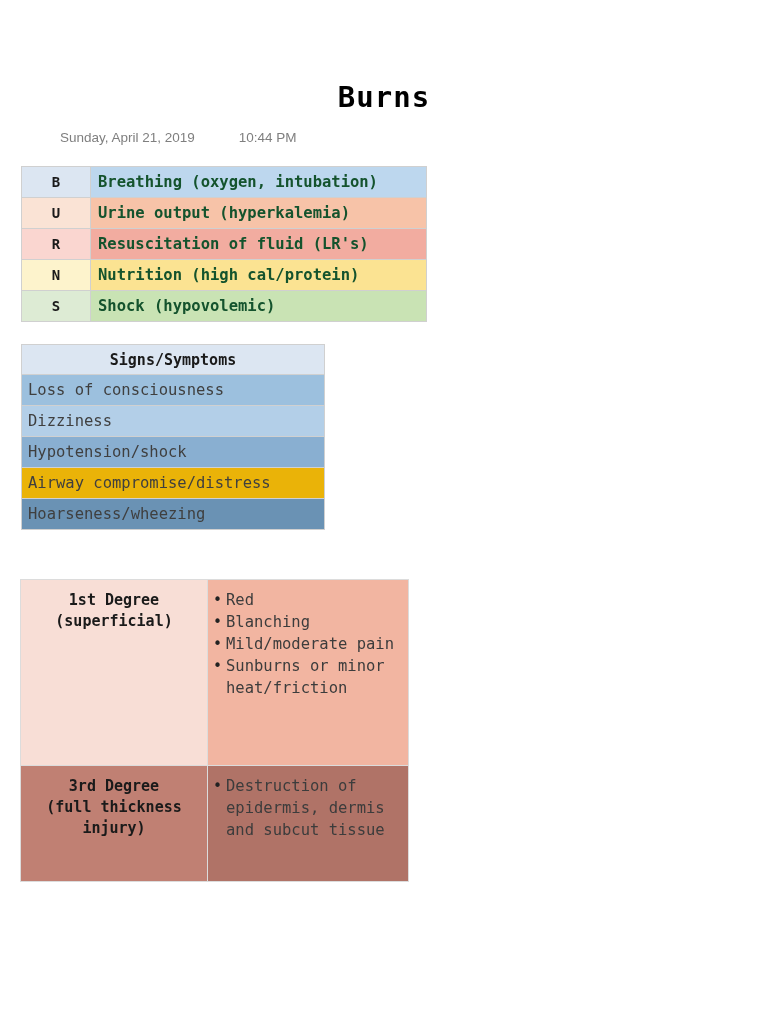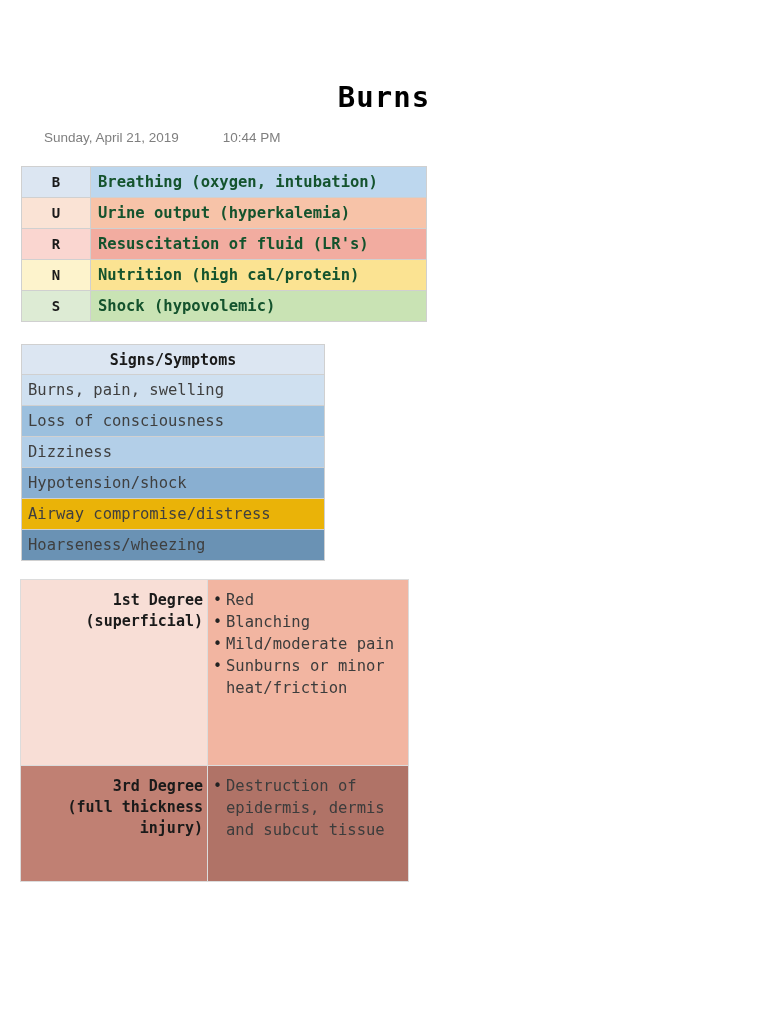--- a/index.html
+++ b/index.html
@@ -26,21 +26,21 @@
     font-family: "DejaVu Sans Mono", "Liberation Mono", monospace;
     font-weight: bold;
     font-size: 29px;
     letter-spacing: 1px;
     color: #000000;
   }
 
   
   .date-line {
     position: absolute;
-    left: 44px;
+    left: 60px;
     top: 130px;
     font-family: "Liberation Sans", "DejaVu Sans", sans-serif;
     font-size: 13.5px;
     color: #7f7f7f;
     white-space: nowrap;
   }
   .date-line .date-text { }
   .date-line .time-text { margin-left: 40px; }
 
   
@@ -108,21 +108,21 @@
   #degrees-table {
     left: 20px;
     top: 579px;
     width: 389px;
   }
   #degrees-table td {
     border: 1px solid #dcdcdc;
   }
   #degrees-table td.deg-label {
     width: 178px;
-    text-align: right;
+    text-align: center;
     font-weight: bold;
     font-size: 15px;
     line-height: 21px;
     color: #1a1a1a;
     padding: 10px 4px;
     vertical-align: top;
   }
   #degrees-table td.deg-body {
     vertical-align: top;
     padding: 9px 6px 10px 4px;
@@ -185,23 +185,20 @@
   </tbody>
 </table>
 
 <table class="tbl" id="signs-table">
   <thead>
     <tr>
       <th class="signs-header" style="background: rgb(220, 230, 242);">Signs/Symptoms</th>
     </tr>
   </thead>
   <tbody>
-    <tr>
-      <td class="signs-cell" style="background: rgb(207, 224, 240);">Burns, pain, swelling</td>
-    </tr>
     <tr>
       <td class="signs-cell" style="background: rgb(156, 192, 222);">Loss of consciousness</td>
     </tr>
     <tr>
       <td class="signs-cell" style="background: rgb(179, 207, 232);">Dizziness</td>
     </tr>
     <tr>
       <td class="signs-cell" style="background: rgb(137, 175, 209);">Hypotension/shock</td>
     </tr>
     <tr>

